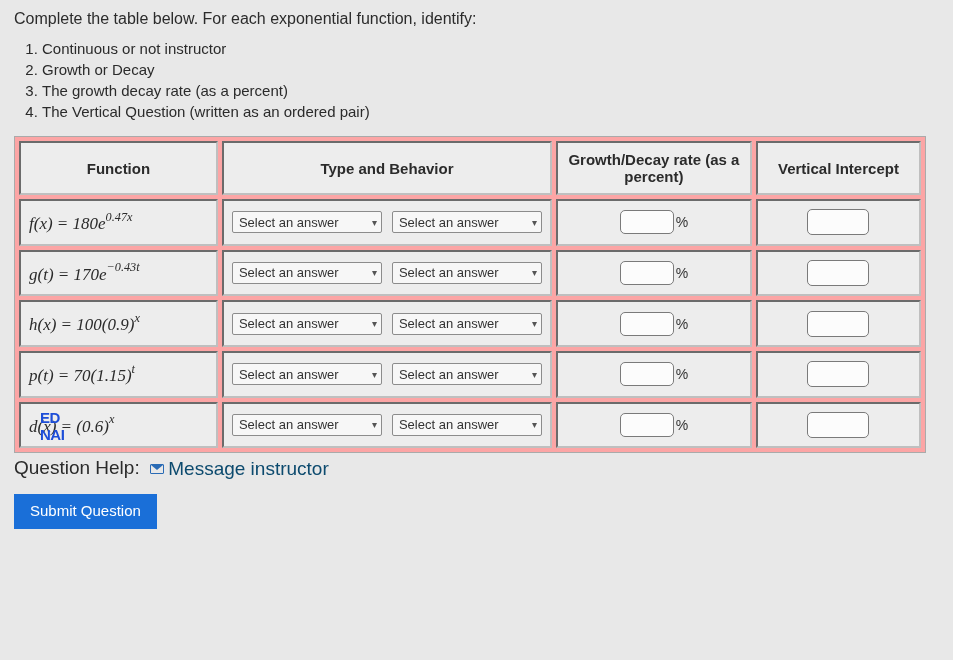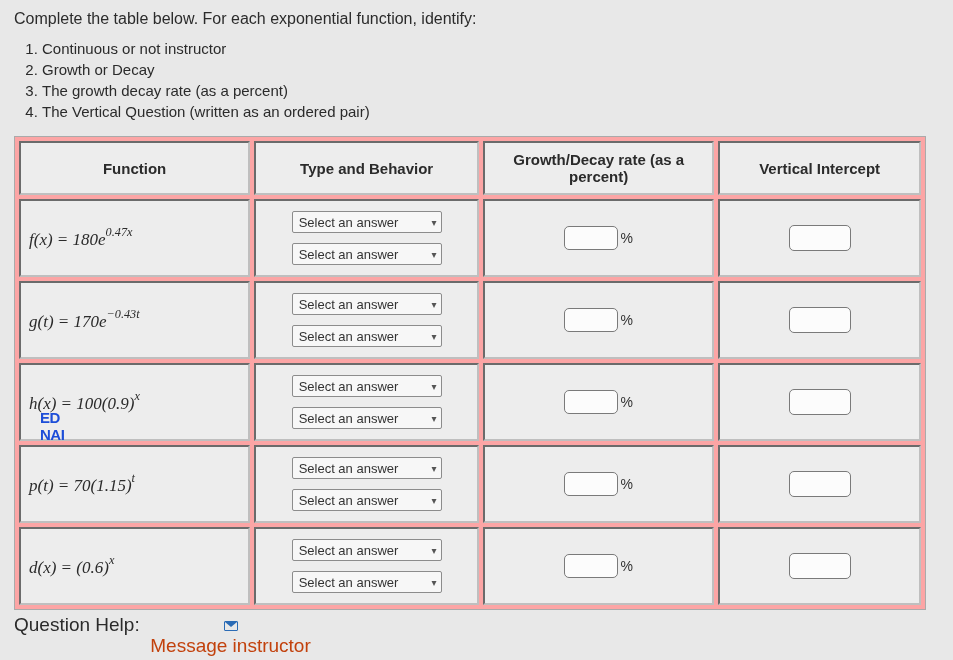--- a/index.html
+++ b/index.html
@@ -68,23 +68,22 @@
       font-family: "Cambria Math", Georgia, serif;
       font-size: 17px;
       font-style: italic;
       white-space: nowrap;
       padding: 6px 0;
       display: inline-block;
     }
     .fn-math sup { font-size: 0.72em; position: relative; top: -0.1em; }
     .select-stack {
       display: flex;
-      flex-direction: column;
+      flex-direction: row;
       gap: 10px;
-      align-items: center;
       padding: 6px 0;
     }
     .faux-select {
       display: inline-flex;
       align-items: center;
       justify-content: space-between;
       border: 1px solid #8c8c8c;
       background: #f7f7f7;
       font-size: 13px;
       height: 22px;
@@ -122,27 +121,26 @@
     .pct {
       font-size: 14px;
       color: #333;
       font-style: normal;
     }
     .help-row {
       margin-top: 4px;
       font-size: 19px;
     }
     .help-link {
-      color: #c2410c;
+      color: #0c4a6e;
       text-decoration: none;
       cursor: pointer;
       display: inline-flex;
       align-items: center;
       gap: 4px;
-      flex-direction: column;
     }
     .submit-btn {
       margin-top: 14px;
       background: #1a6fd8;
       color: #fff;
       border: none;
       padding: 8px 16px 10px 16px;
       font-size: 15px;
       cursor: pointer;
     }

